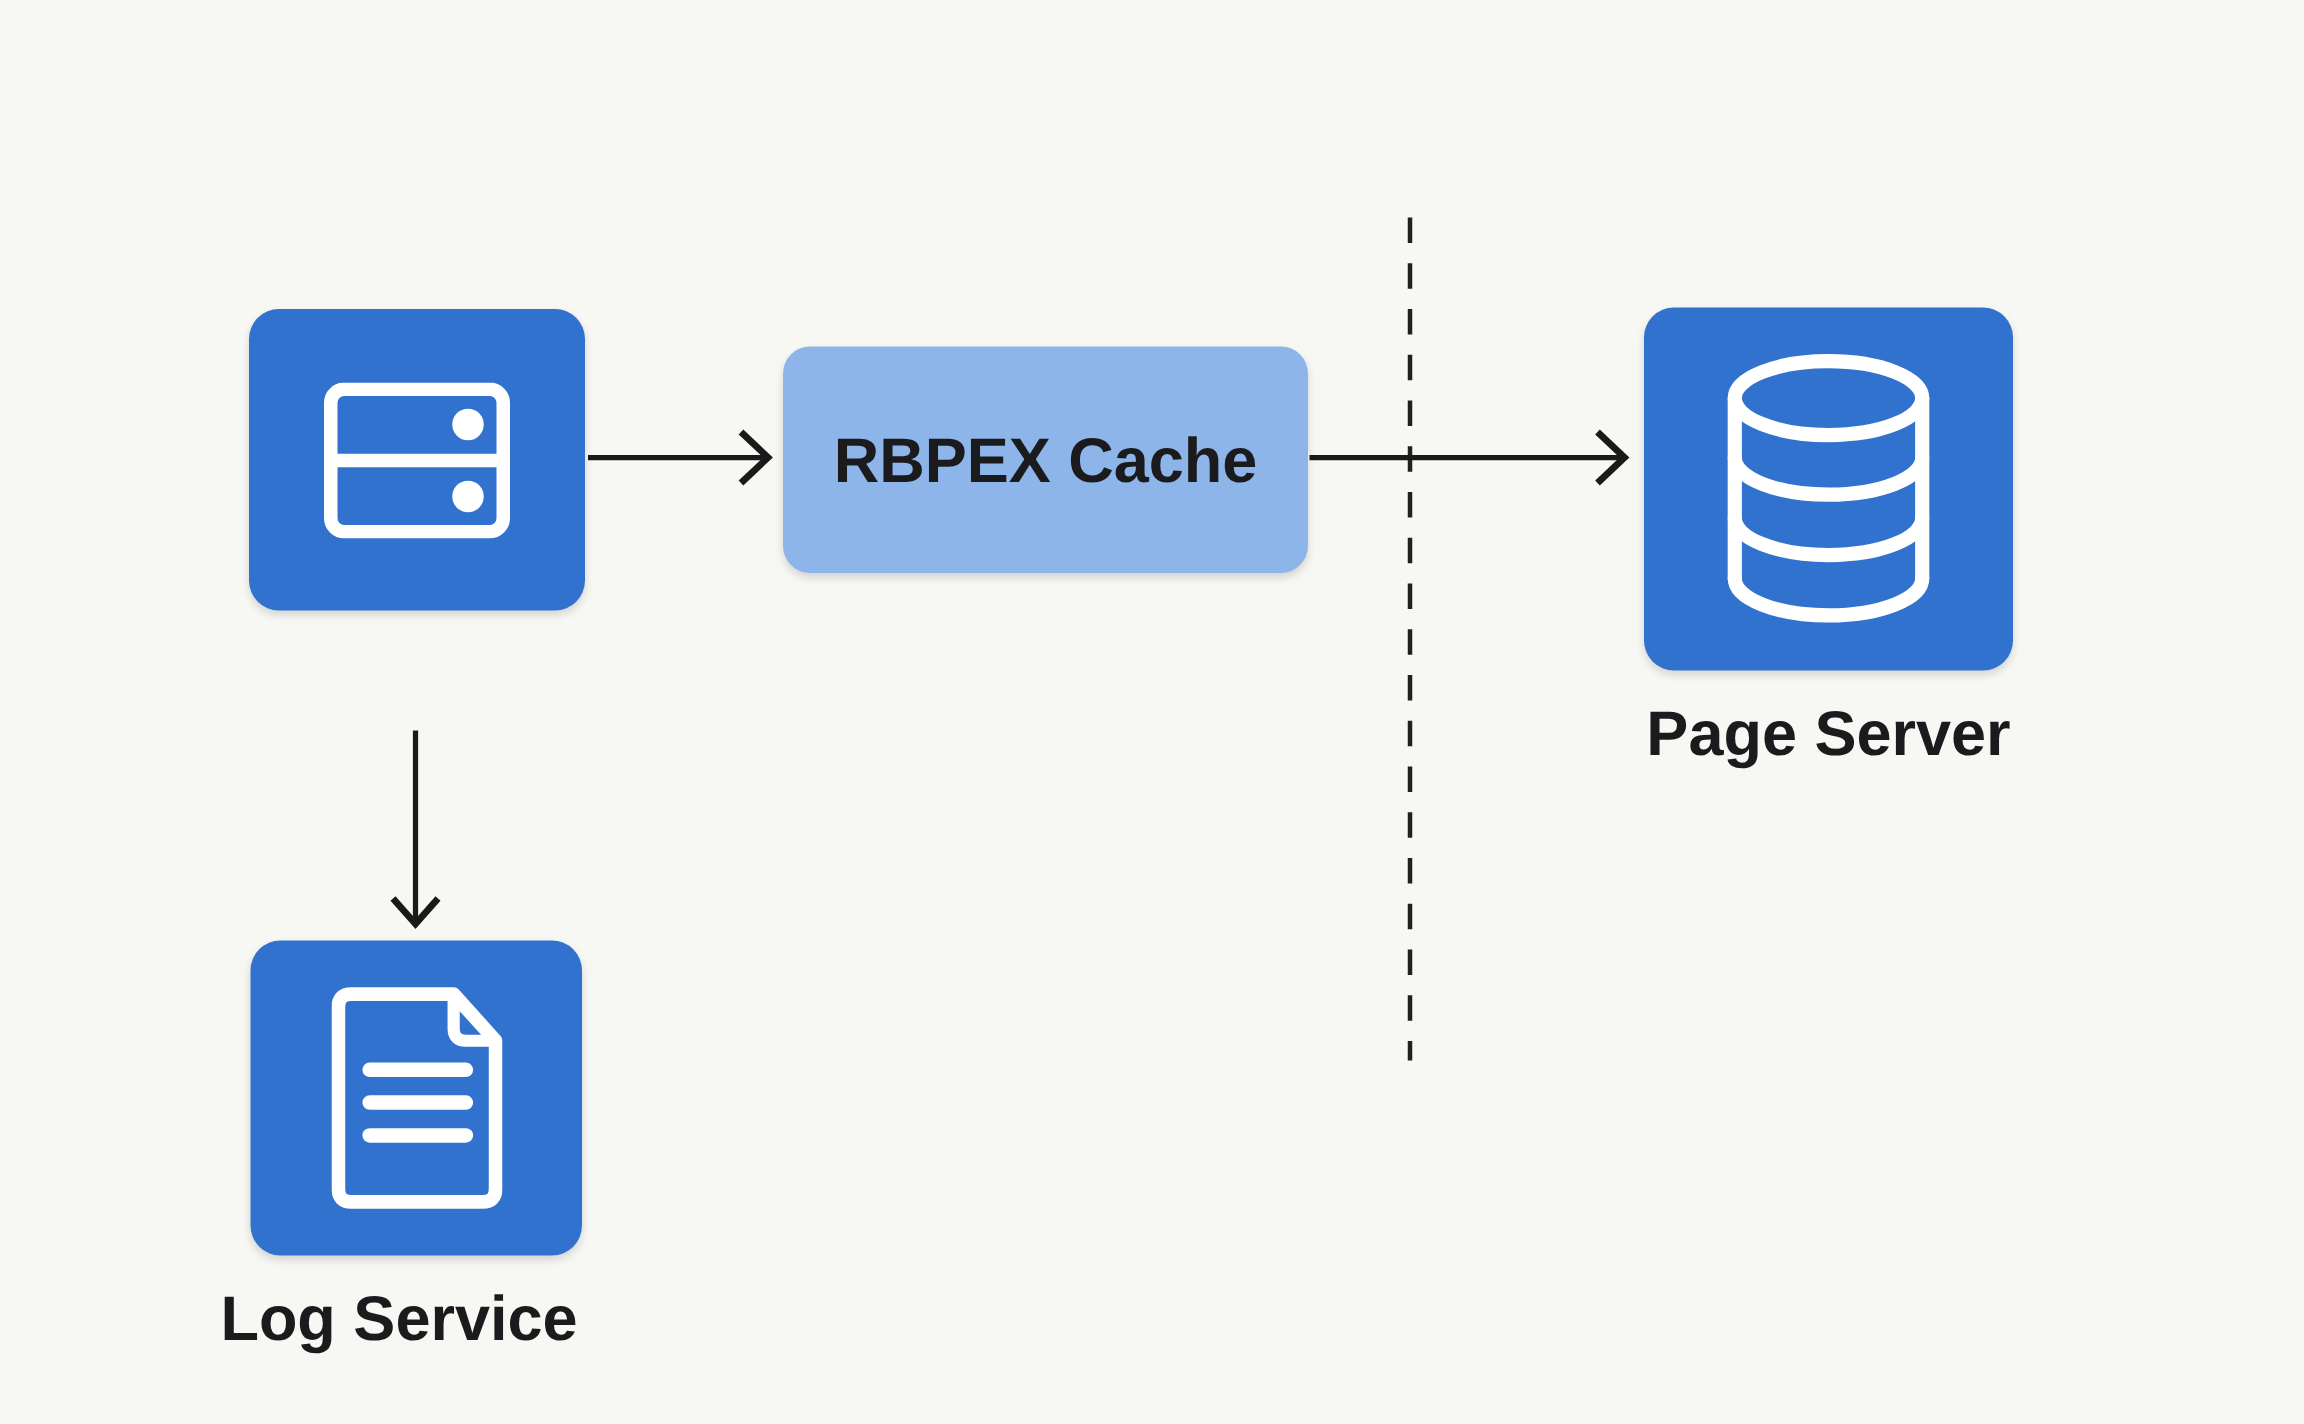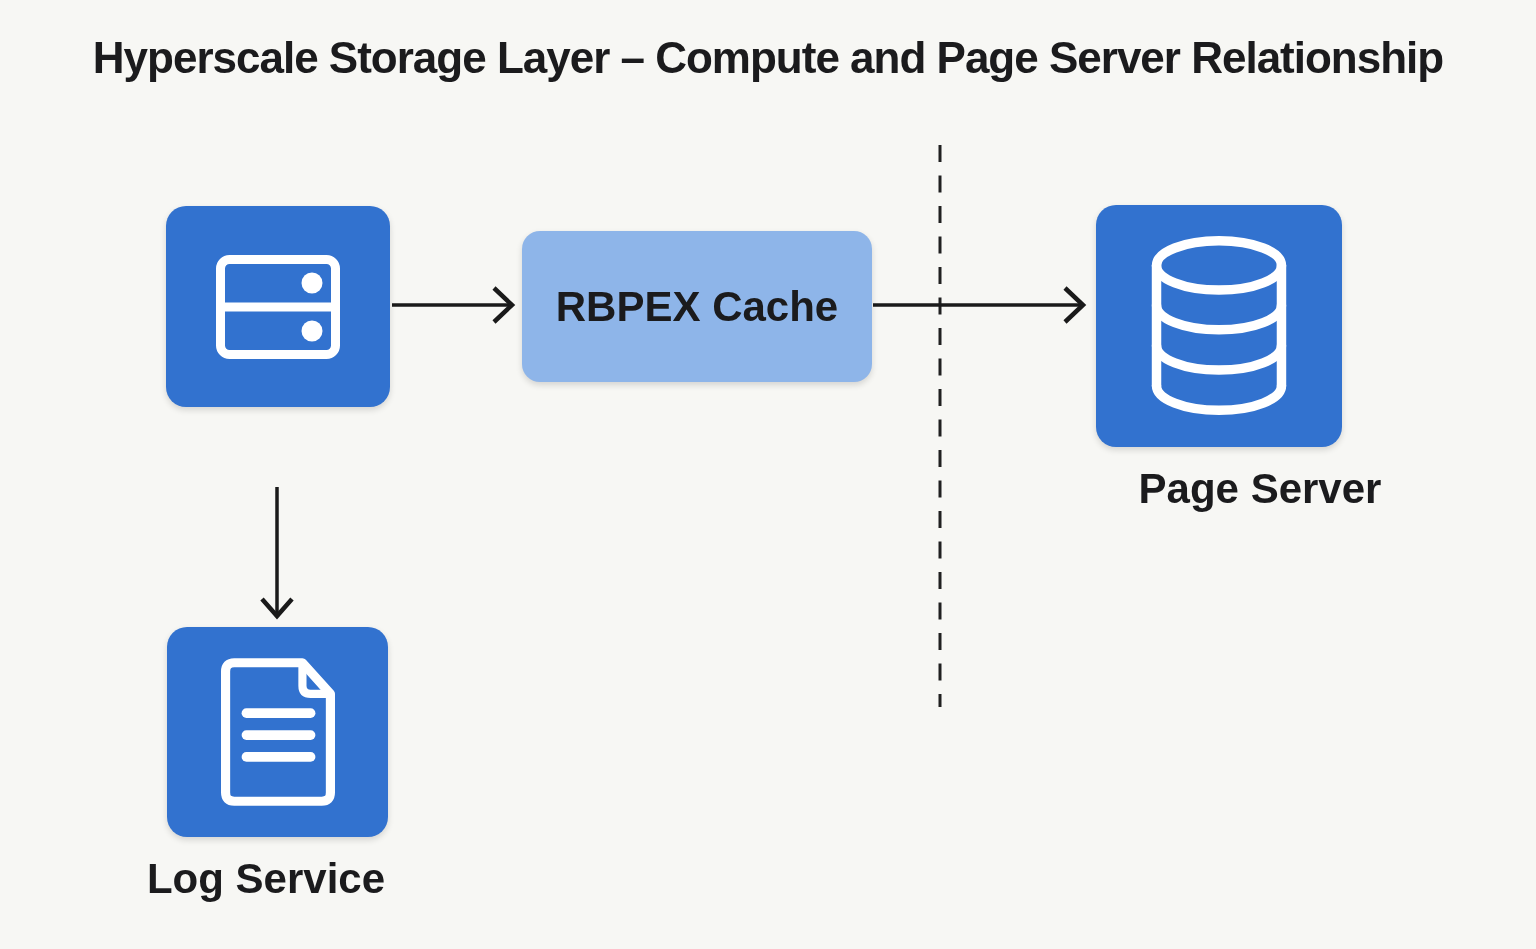--- a/index.html
+++ b/index.html
@@ -60,30 +60,29 @@
     font-weight:bold;
     color:var(--text);
     line-height:1.1;
   }
   
   .compute-box{left:166px;top:206px;width:224px;height:201px;}
   .cache-box{left:522px;top:231px;width:350px;height:151px;}
   .page-box{left:1096px;top:205px;width:246px;height:242px;}
   .log-box{left:167px;top:627px;width:221px;height:210px;}
   .compute-label{left:27px;top:434px;}
-  .page-label{left:1010px;top:466px;}
+  .page-label{left:969px;top:466px;}
   .log-label{left:16px;top:856px;}
   .icon-svg{display:block;}
 </style>
 </head>
 <body>
 
 <div class="canvas">
 
-  <h1 class="title">Hyperscale Storage Layer – Compute and Page Server Relationship</h1>
 
   <svg class="overlay" width="1536" height="949" viewBox="0 0 1536 949">
 
     <line x1="940" y1="145" x2="940" y2="707" stroke="#202020" stroke-width="3" stroke-dasharray="17 13.5"></line>
 
     <g stroke="#1a1a1a" fill="none">
       <line x1="392" y1="305" x2="510" y2="305" stroke-width="3.5"></line>
       <polyline points="494,288 512,305 494,322" stroke-width="4.5"></polyline>
     </g>
 

